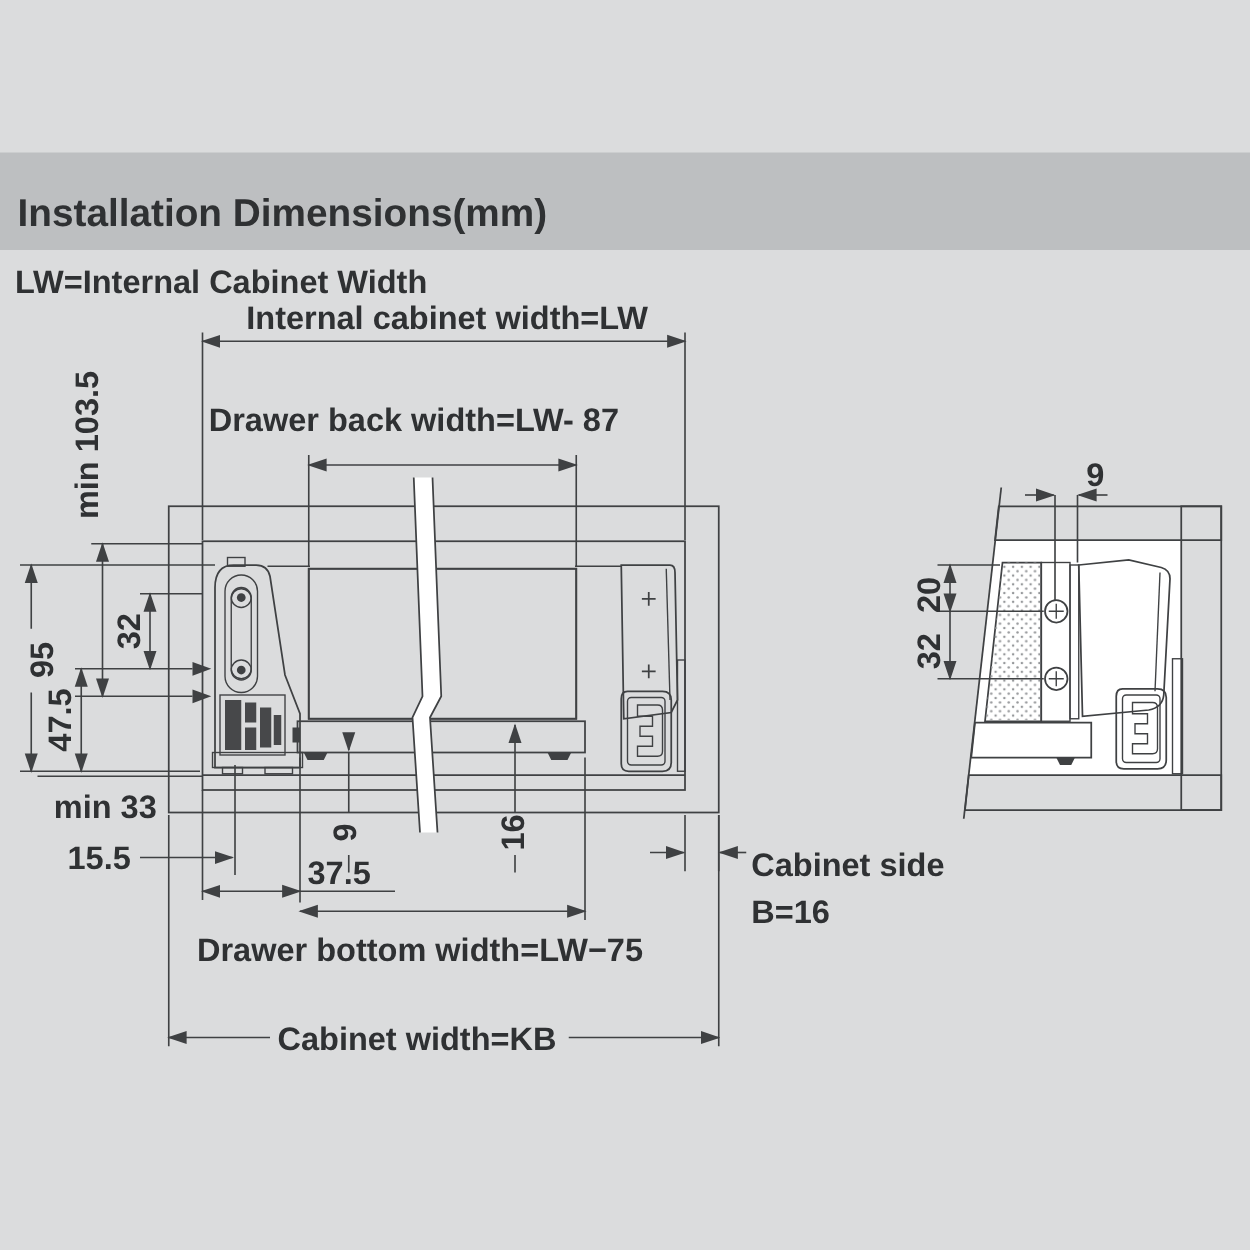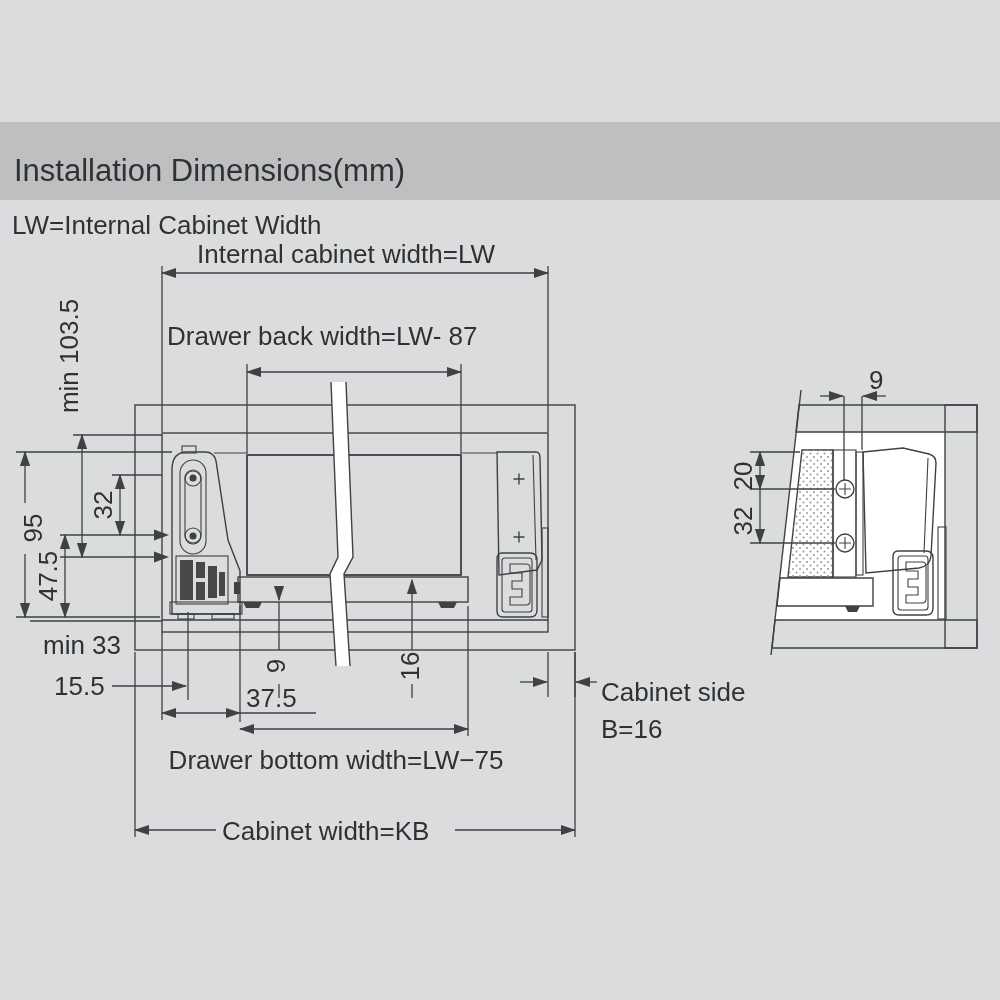--- a/index.html
+++ b/index.html
@@ -2,21 +2,21 @@
 <html><head>
 <meta charset="utf-8">
 <style>
   html,body{margin:0;padding:0;}
   body{
     width:1000px;height:1000px;
     background:#dbdcdd;
     font-family:"Liberation Sans", sans-serif;
     overflow:hidden;
   }
-  #stage{width:1000px;height:760px;position:relative;}
+  #stage{width:1000px;height:760px;position:relative;font-weight:bold;}
   svg{display:block}
   .ln{stroke:#3f4143;stroke-width:1.4;fill:none;}
   .ln2{stroke:#3f4143;stroke-width:1.1;fill:none;}
   .dim{stroke:#3f4143;stroke-width:1.3;fill:none;}
   .txt{fill:#2f3133;font-size:26px;}
   .title{fill:#2f3133;font-size:31px;}
 </style>
 </head>
 <body>
 

